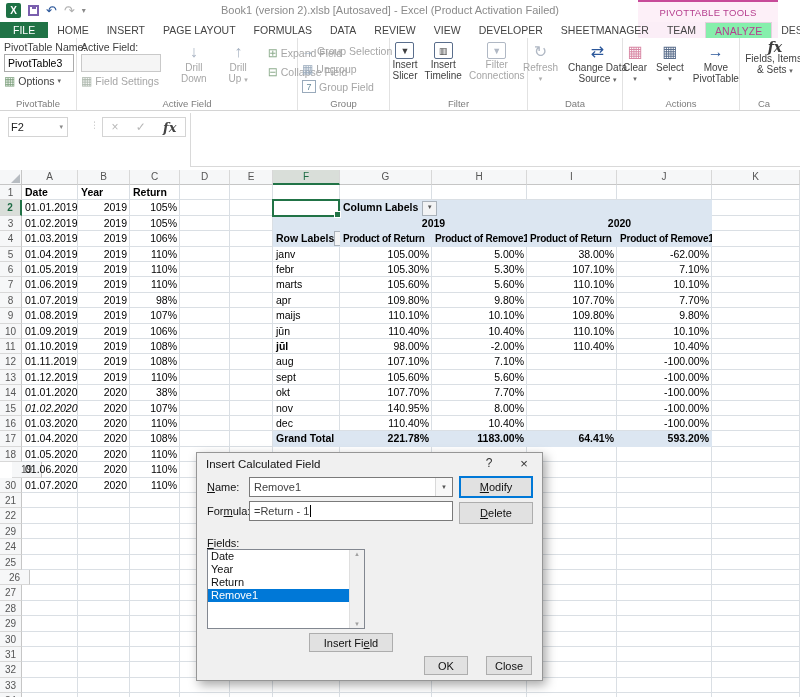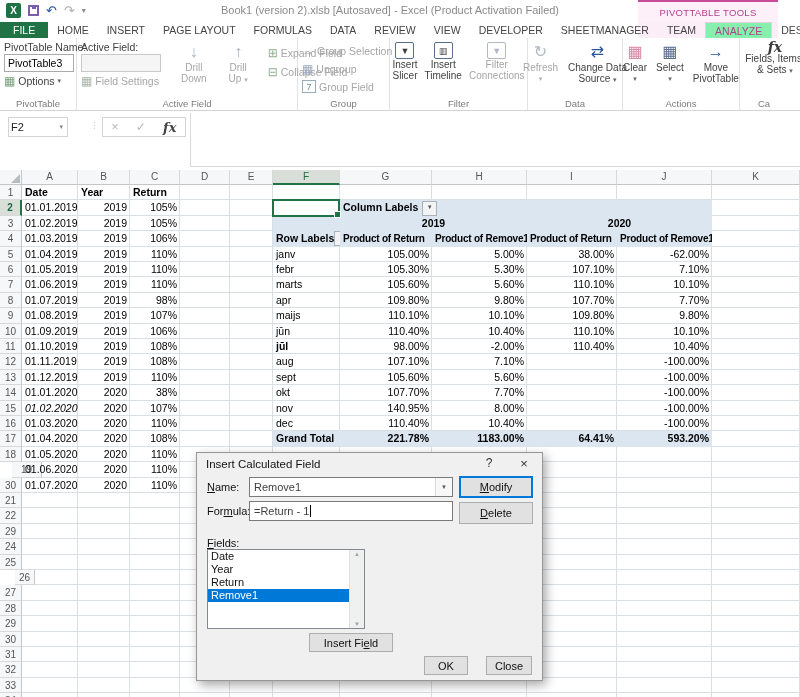--- a/index.html
+++ b/index.html
@@ -330,21 +330,21 @@
     <div class="rh" style="left: 0px; top: 246px; width: 22px; height: 15.4px; line-height: 15.4px;">16</div>
     <div class="rh" style="left: 0px; top: 261.4px; width: 22px; height: 15.4px; line-height: 15.4px;">17</div>
     <div class="rh" style="left: 0px; top: 276.8px; width: 22px; height: 15.4px; line-height: 15.4px;">18</div>
     <div class="rh" style="left: 12px; top: 292.2px; width: 30px; height: 15.4px; line-height: 15.4px; text-align: center;">19</div>
     <div class="rh" style="left: 0px; top: 307.6px; width: 22px; height: 15.4px; line-height: 15.4px;">30</div>
     <div class="rh" style="left: 0px; top: 323px; width: 22px; height: 15.4px; line-height: 15.4px;">21</div>
     <div class="rh" style="left: 0px; top: 338.4px; width: 22px; height: 15.4px; line-height: 15.4px;">22</div>
     <div class="rh" style="left: 0px; top: 353.8px; width: 22px; height: 15.4px; line-height: 15.4px;">29</div>
     <div class="rh" style="left: 0px; top: 369.2px; width: 22px; height: 15.4px; line-height: 15.4px;">24</div>
     <div class="rh" style="left: 0px; top: 384.6px; width: 22px; height: 15.4px; line-height: 15.4px;">25</div>
-    <div class="rh" style="left: 15px; top: 400px; width: 20px; height: 15.4px; line-height: 15.4px;">26</div>
+    <div class="rh" style="left: 0px; top: 400px; width: 30px; height: 15.4px; line-height: 15.4px;">26</div>
     <div class="rh" style="left: 0px; top: 415.4px; width: 22px; height: 15.4px; line-height: 15.4px;">27</div>
     <div class="rh" style="left: 0px; top: 430.8px; width: 22px; height: 15.4px; line-height: 15.4px;">28</div>
     <div class="rh" style="left: 0px; top: 446.2px; width: 22px; height: 15.4px; line-height: 15.4px;">29</div>
     <div class="rh" style="left: 0px; top: 461.6px; width: 22px; height: 15.4px; line-height: 15.4px;">30</div>
     <div class="rh" style="left: 0px; top: 477px; width: 22px; height: 15.4px; line-height: 15.4px;">31</div>
     <div class="rh" style="left: 0px; top: 492.4px; width: 22px; height: 15.4px; line-height: 15.4px;">32</div>
     <div class="rh" style="left: 0px; top: 507.8px; width: 22px; height: 15.4px; line-height: 15.4px;">33</div>
     <div class="rh" style="left: 0px; top: 523.2px; width: 22px; height: 15.4px; line-height: 15.4px;">34</div>
     <div class="cell b" style="left: 22px; top: 15px; width: 56px; height: 15.4px;">Date</div>
     <div class="cell b" style="left: 78px; top: 15px; width: 52px; height: 15.4px;">Year</div>

